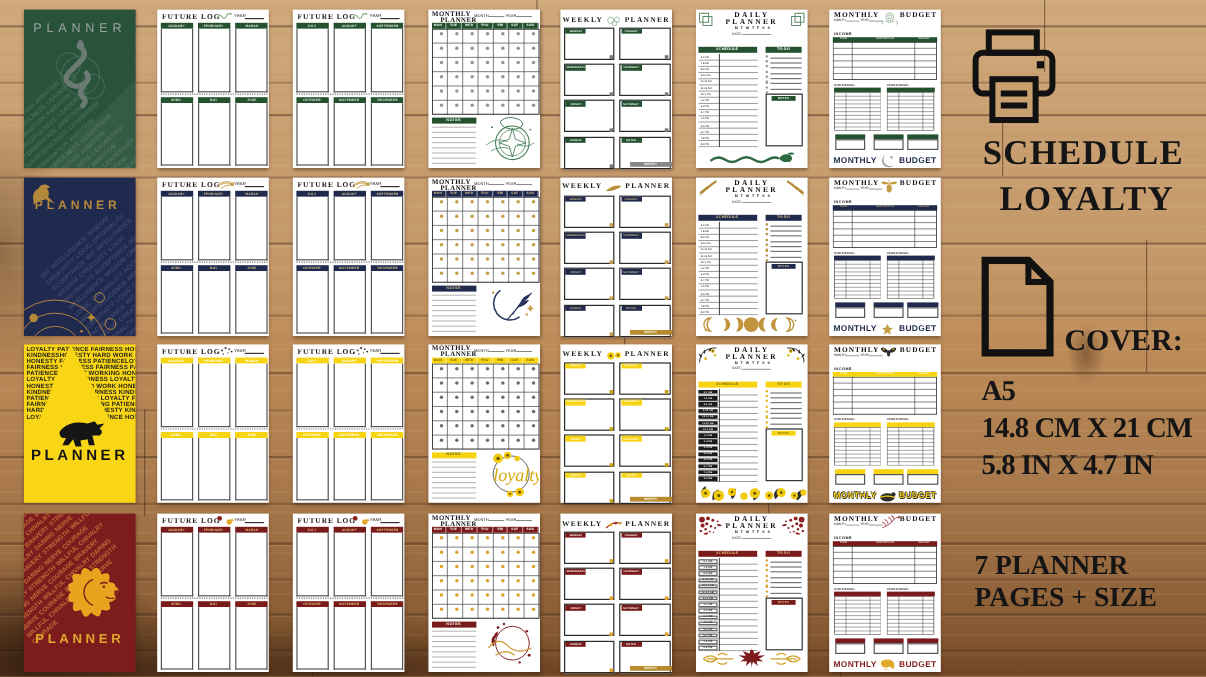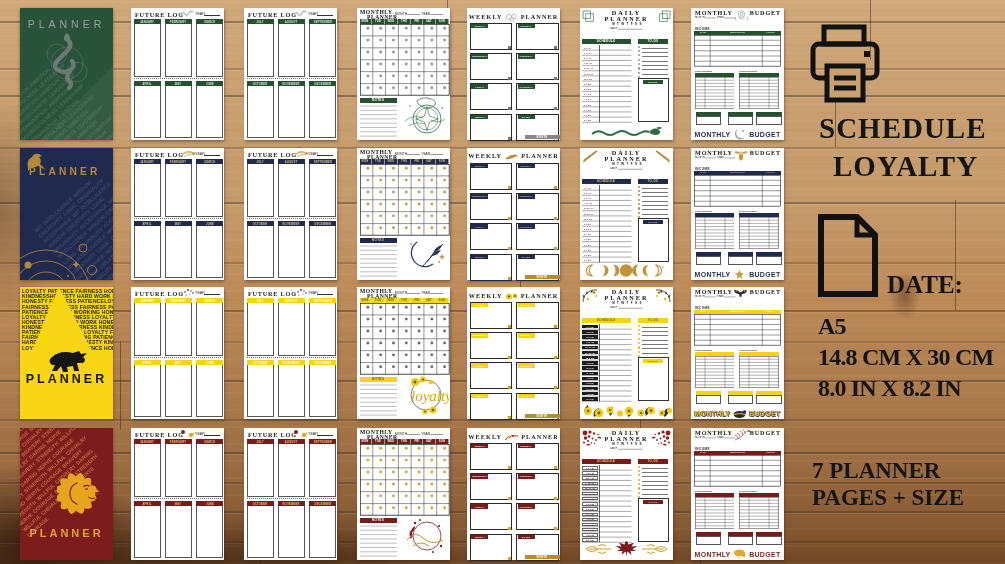--- a/index.html
+++ b/index.html
@@ -2131,23 +2131,23 @@
 
 <div class="abs info" style="left:819px;top:112px;">SCHEDULE</div>
 
 <div class="abs info" style="left:833px;top:150px;">LOYALTY</div>
 
 <svg class="abs" style="left:817px;top:213px;" width="62" height="85" viewBox="0 0 62 85">
 <path d="M4 4 L40 4 L58 22 L58 81 L4 81 Z" fill="none" stroke="#111" stroke-width="6"></path>
 <path d="M40 4 L40 22 L58 22" fill="none" stroke="#111" stroke-width="5"></path>
 </svg>
 
-<div class="abs info2" style="left:887px;top:271px;">DATE:</div>
+<div class="abs info2" style="left:887px;top:271px;">COVER:</div>
 
 <div class="abs info3" style="left:818px;top:313px;">A5</div>
 
-<div class="abs info3" style="left:818px;top:344px;">14.8 CM X 30 CM</div>
-
-<div class="abs info3" style="left:818px;top:375px;">8.0 IN X 8.2 IN</div>
+<div class="abs info3" style="left:818px;top:344px;">14.8 CM X 21 CM</div>
+
+<div class="abs info3" style="left:818px;top:375px;">5.8 IN X 4.7 IN</div>
 
 <div class="abs info4" style="left:812px;top:458px;">7 PLANNER</div>
 
 <div class="abs info4" style="left:812px;top:485px;">PAGES + SIZE</div>
 
 </body></html>

